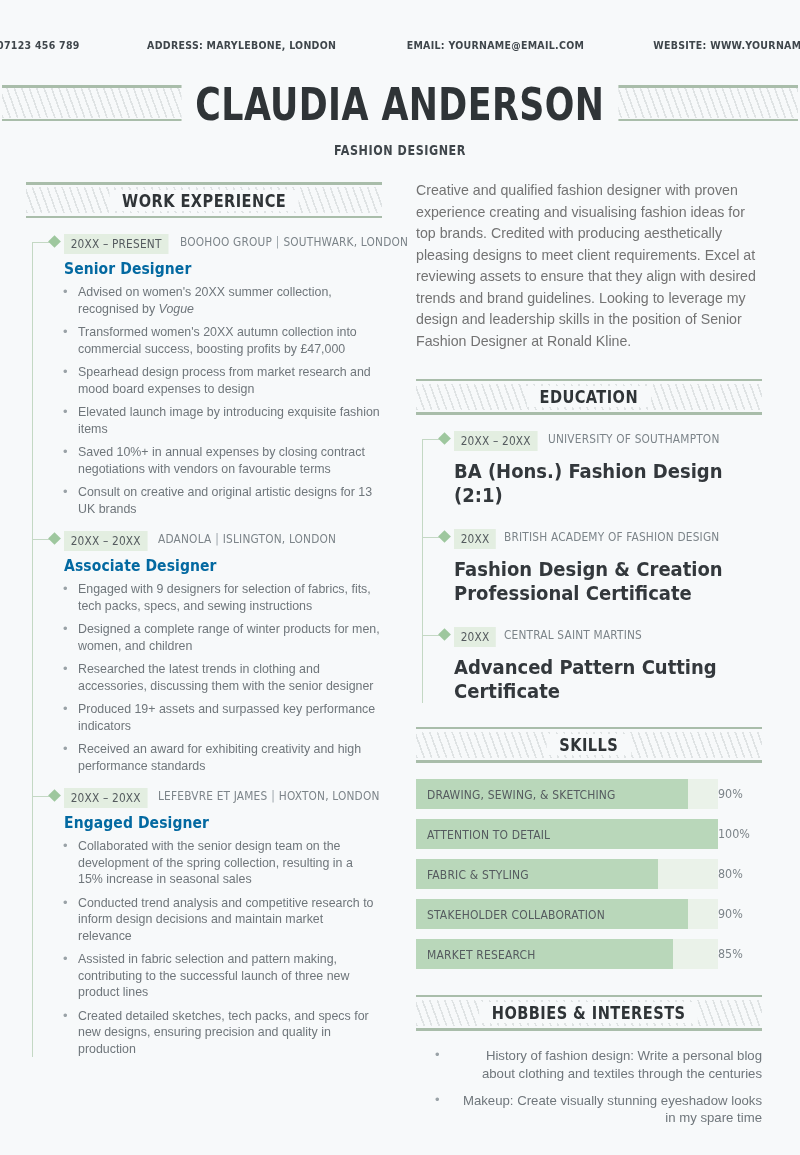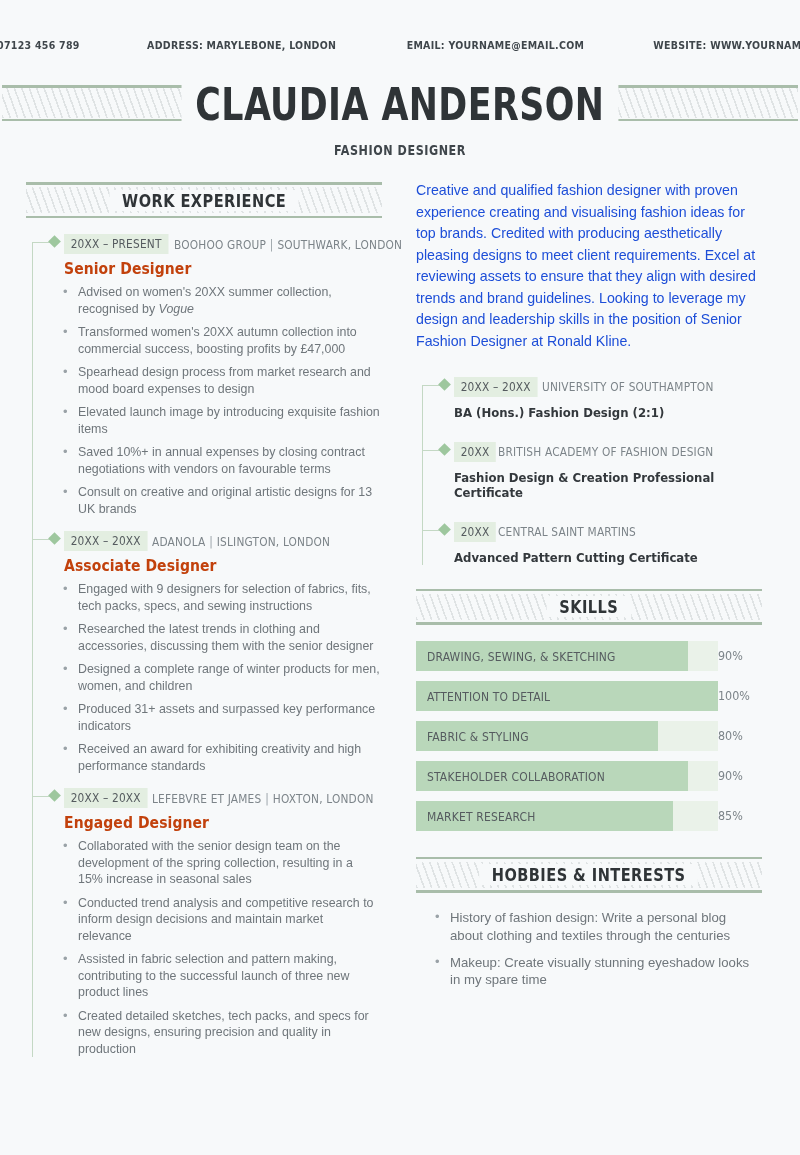--- a/index.html
+++ b/index.html
@@ -183,22 +183,22 @@
     left: 6px;
     top: 3px;
     width: 9px;
     height: 9px;
     background: #9ec79e;
     transform: rotate(45deg);
   }
 
   .meta-row {
     display: flex;
-    align-items: center;
-    gap: 0;
+    align-items: flex-start;
+    gap: 6px;
     padding-left: 20px;
     min-height: 17px;
   }
   .date-pill {
     background: #e3eee1;
     color: #555b5f;
     font-family: "DejaVu Sans Condensed", "Liberation Sans Narrow", "Liberation Sans", sans-serif;
     font-size: 12.4px;
     letter-spacing: 0.2px;
     padding: 2px 7px 3px 7px;
@@ -217,30 +217,30 @@
   }
   .meta-sep { color: #9aa2a7; padding: 0 4px; }
 
   .role {
     padding-left: 20px;
     margin-top: 6px;
     margin-bottom: 6px;
     font-family: "DejaVu Sans Condensed", "Liberation Sans Narrow", "Liberation Sans", sans-serif;
     font-weight: bold;
     font-size: 15.5px;
-    color: #c2410c;
+    color: #0369a1;
     letter-spacing: 0.1px;
   }
   .degree {
     padding-left: 20px;
     margin-top: 8px;
     margin-bottom: 22px;
     font-family: "DejaVu Sans Condensed", "Liberation Sans Narrow", "Liberation Sans", sans-serif;
     font-weight: bold;
-    font-size: 13px;
+    font-size: 20px;
     color: #33383c;
   }
 
   ul.bullets {
     list-style: none;
     padding-left: 34px;
     margin-bottom: 14px;
   }
   ul.bullets li {
     position: relative;
@@ -257,21 +257,21 @@
     top: -1px;
     color: #9aa2a7;
     font-size: 13px;
   }
   ul.bullets li i { font-style: italic; }
 
   
   .summary {
     font-size: 14.2px;
     line-height: 1.52;
-    color: #1d4ed8;
+    color: #737373;
     margin-bottom: 24px;
   }
 
   
   .skill-row {
     display: flex;
     align-items: center;
     margin-bottom: 10px;
   }
   .skill-track {
@@ -312,20 +312,21 @@
   ul.hobbies {
     list-style: none;
     padding-left: 34px;
   }
   ul.hobbies li {
     position: relative;
     font-size: 13.2px;
     line-height: 1.36;
     color: #6f767b;
     margin-bottom: 9px;
+    text-align: right;
   }
   ul.hobbies li::before {
     content: "•";
     position: absolute;
     left: -15px;
     top: -1px;
     color: #9aa2a7;
     font-size: 13px;
   }
 </style>
@@ -388,23 +389,23 @@
           <div class="entry">
             <div class="spur"></div>
             <div class="diamond"></div>
             <div class="meta-row">
               <span class="date-pill">20XX – 20XX</span>
               <span class="meta-org"><span>ADANOLA</span><span class="meta-sep">|</span><span>ISLINGTON, LONDON</span></span>
             </div>
             <div class="role">Associate Designer</div>
             <ul class="bullets">
               <li>Engaged with 9 designers for selection of fabrics, fits, tech packs, specs, and sewing instructions</li>
+              <li>Designed a complete range of winter products for men, women, and children</li>
               <li>Researched the latest trends in clothing and accessories, discussing them with the senior designer</li>
-              <li>Designed a complete range of winter products for men, women, and children</li>
-              <li>Produced 31+ assets and surpassed key performance indicators</li>
+              <li>Produced 19+ assets and surpassed key performance indicators</li>
               <li>Received an award for exhibiting creativity and high performance standards</li>
             </ul>
           </div>
           <div class="entry">
             <div class="spur"></div>
             <div class="diamond"></div>
             <div class="meta-row">
               <span class="date-pill">20XX – 20XX</span>
               <span class="meta-org"><span>LEFEBVRE ET JAMES</span><span class="meta-sep">|</span><span>HOXTON, LONDON</span></span>
             </div>
@@ -416,20 +417,26 @@
               <li>Created detailed sketches, tech packs, and specs for new designs, ensuring precision and quality in production</li>
             </ul>
           </div>
         </div>
     </div>
 
     <div class="col-right">
 
       <div class="summary">Creative and qualified fashion designer with proven experience creating and visualising fashion ideas for top brands. Credited with producing aesthetically pleasing designs to meet client requirements. Excel at reviewing assets to ensure that they align with desired trends and brand guidelines. Looking to leverage my design and leadership skills in the position of Senior Fashion Designer at Ronald Kline.</div>
 
+      <div class="section-head">
+        <div class="band hatch"></div>
+        <div class="rule top"></div>
+        <div class="rule bot"></div>
+        <div class="title">EDUCATION</div>
+      </div>
 
       <div class="timeline" id="education-timeline">
           <div class="entry">
             <div class="spur"></div>
             <div class="diamond"></div>
             <div class="meta-row">
               <span class="date-pill">20XX – 20XX</span>
               <span class="meta-org">UNIVERSITY OF SOUTHAMPTON</span>
             </div>
             <div class="degree">BA (Hons.) Fashion Design (2:1)</div>

